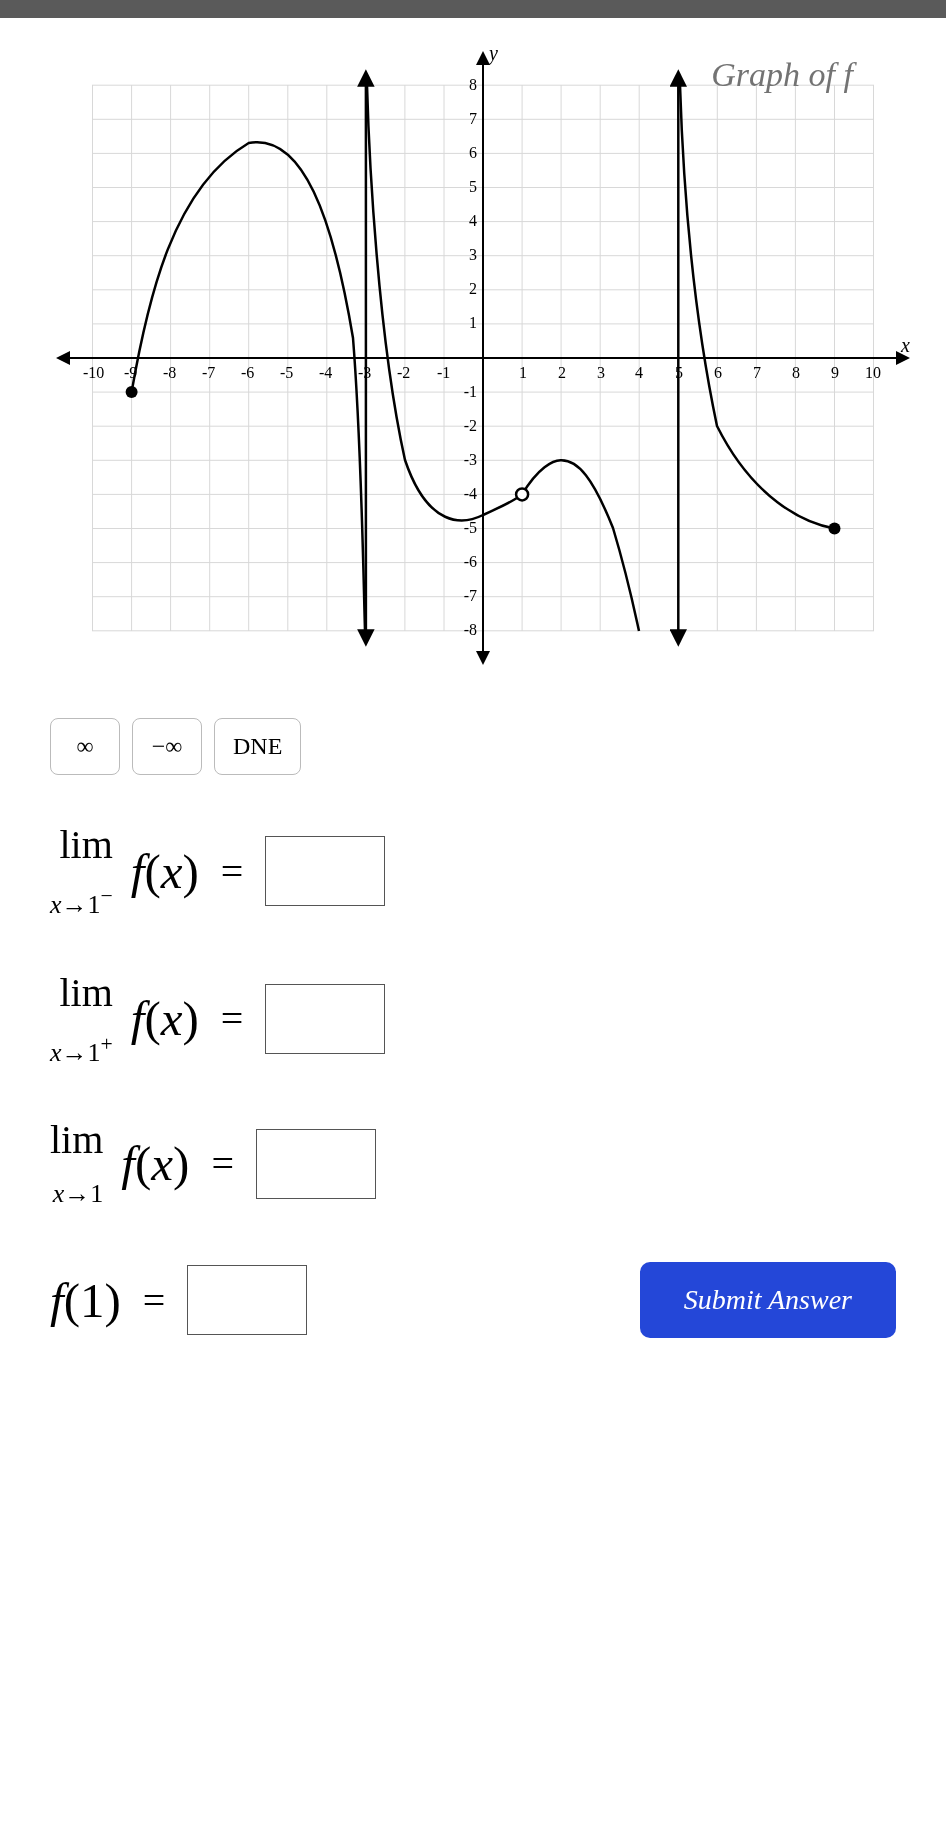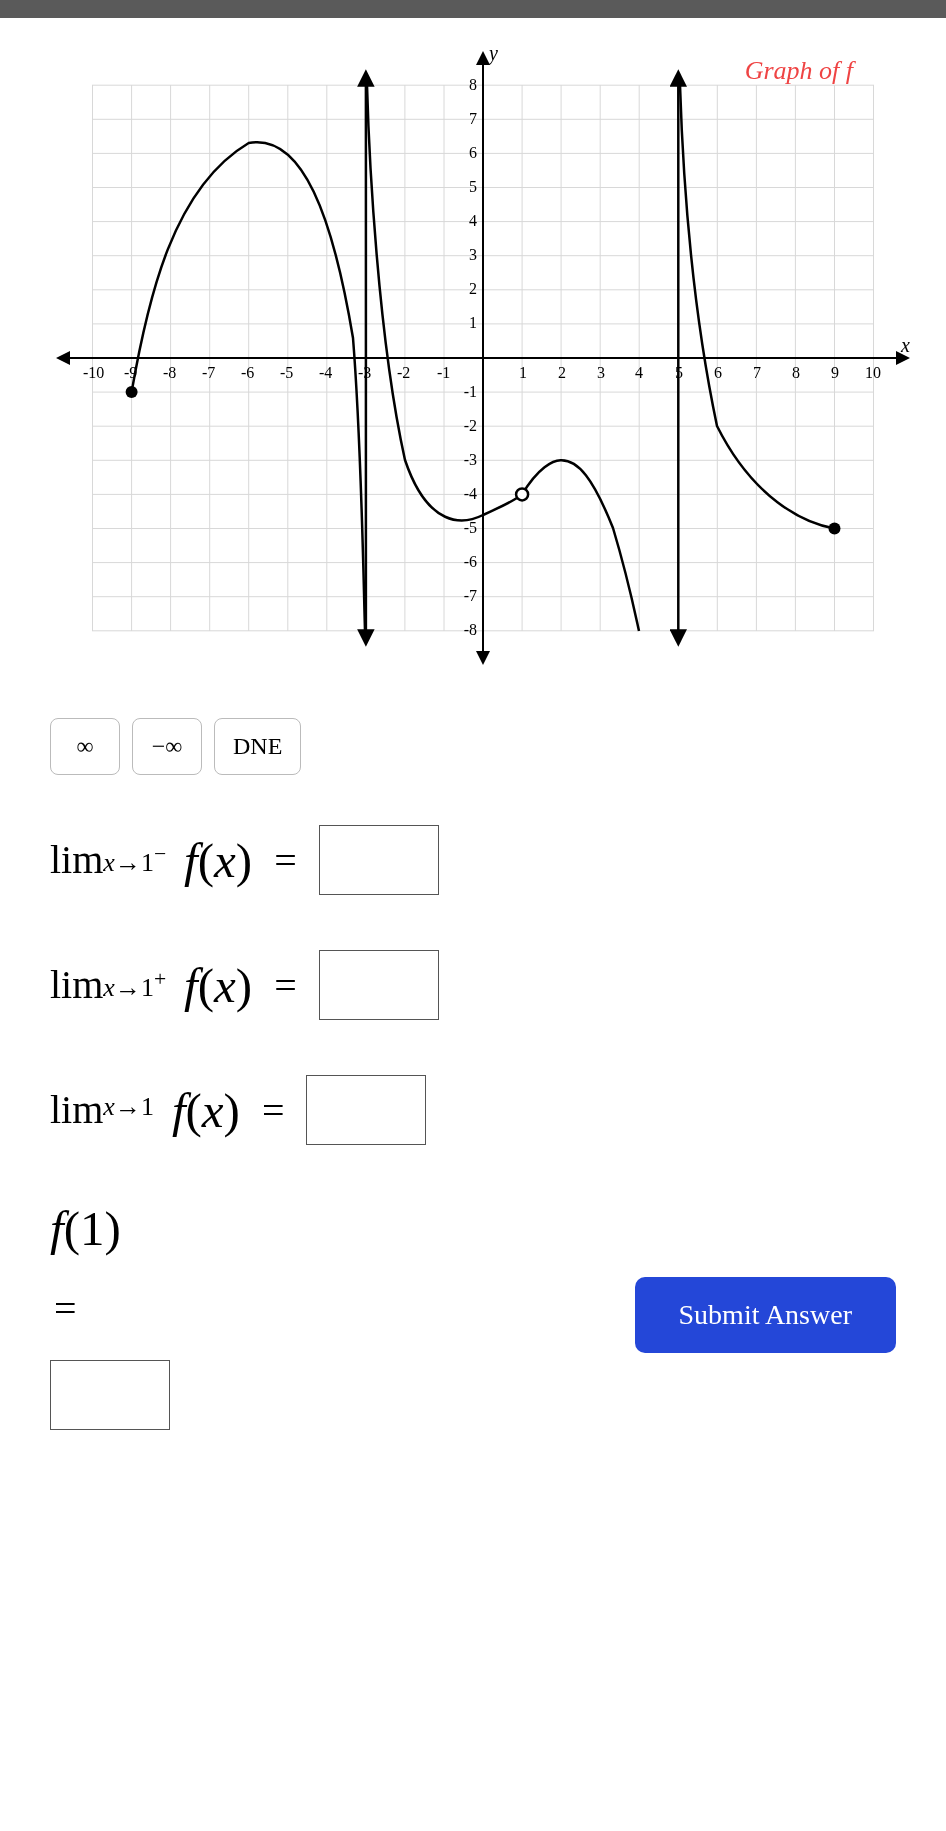--- a/index.html
+++ b/index.html
@@ -6,21 +6,21 @@
   body {
     font-family: Georgia, 'Times New Roman', serif;
     background: #fff;
     width: 946px;
   }
   .top-bar { height: 18px; background: #5a5a5a; }
   .container { padding: 20px 0 40px; }
   .graph-area { position: relative; margin: 0 auto; width: 880px; }
   .graph-title {
     position: absolute; top: 18px; right: 60px;
-    color: #ef4444; font-style: italic; font-size: 26px; text-align: center;
+    color: #737373; font-style: italic; font-size: 34px; text-align: center;
   }
   svg.graph { display: block; margin: 0 auto; }
   .answer-section { padding: 40px 50px 0; }
   .answer-header {
     display: flex; justify-content: space-between; align-items: center;
     margin-bottom: 70px;
   }
   .answer-title { font-size: 38px; font-weight: bold; font-family: Georgia, serif; }
   .keypad-btn {
     width: 78px; height: 78px; background: #e4e6eb; border: none;
@@ -39,38 +39,39 @@
   .symbol-buttons { display: flex; gap: 12px; margin-bottom: 50px; }
   .sym-btn {
     border: 1.5px solid #bbb; background: #fff; border-radius: 8px;
     padding: 14px 18px; font-size: 24px; cursor: pointer;
     font-family: Georgia, serif; min-width: 70px;
   }
   .eq-row {
     display: flex; align-items: center; margin-bottom: 55px; gap: 18px;
     font-size: 40px;
   }
-  .limit-expr { display: inline-flex; flex-direction: row; align-items: flex-start; line-height: 1; }
+  .limit-expr { display: inline-flex; flex-direction: column; align-items: flex-end; line-height: 1; gap: 7px; }
   .lim-top { font-size: 40px; }
-  .lim-bot { font-size: 26px; margin-top: 4px; }
+  .lim-bot { font-size: 26px; margin-top: 14px; }
   .fx { font-style: italic; font-size: 49px; }
   .paren { font-style: normal; }
   .equals { font-size: 40px; margin: 0 4px; }
   .answer-input {
     border: 1.5px solid #555; width: 120px; height: 70px; font-size: 30px;
     text-align: center; font-family: Georgia, serif;
   }
   .last-row {
     display: flex; align-items: center; justify-content: space-between;
   }
-  .last-row-left { display: flex; align-items: flex-start; gap: 28px; font-size: 40px; flex-direction: column; }
+  .last-row-left { display: flex; align-items: center; gap: 18px; font-size: 40px; }
   .submit-btn {
     background: #2447d8; color: #fff; border: none; border-radius: 10px;
     padding: 22px 44px; font-size: 28px; cursor: pointer;
     font-family: Georgia, serif;
+    font-style: italic;
   }
   .ital { font-style: italic; }
 </style>
 </head>
 <body>
 
 <div class="top-bar"></div>
 
 <div class="container">
 

